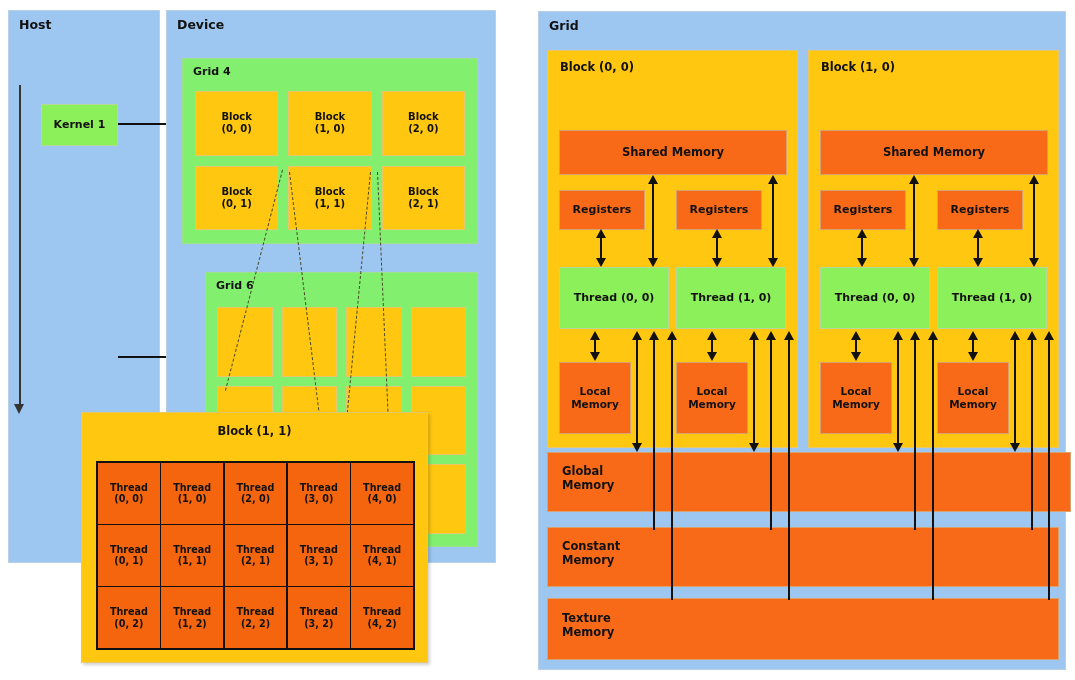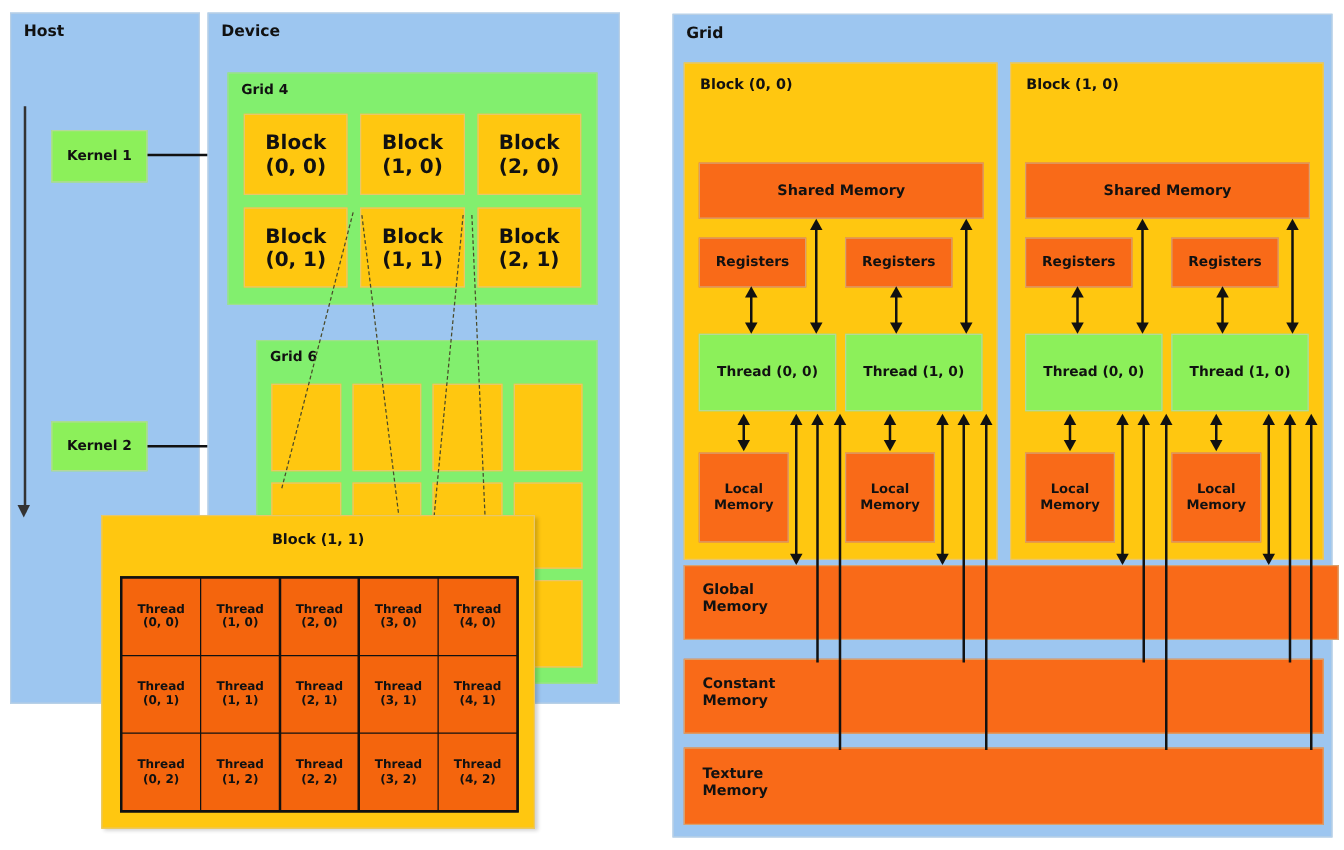--- a/index.html
+++ b/index.html
@@ -52,21 +52,21 @@
     text-align: center;
     font-weight: bold;
     color: #111;
     line-height: 1.2;
     white-space: pre-line;
   }
 
   
   .t-panel  { font-size: 12.5px; }
   .t-grid   { font-size: 11px; }
-  .t-block  { font-size: 16px; }
+  .t-block  { font-size: 10px; }
   .t-kernel { font-size: 11px; }
   .t-mem    { font-size: 11.5px; }
   .t-rblock { font-size: 11.5px; }
   .t-reg    { font-size: 11px; }
   .t-rthread{ font-size: 11px; }
   .t-local  { font-size: 10.5px; }
   .t-bigmem { font-size: 11.5px; }
 
   
   .vline { position: absolute; background: #333; width: 2px; }
@@ -149,23 +149,20 @@
 
   <div class="vline" style="left:19px; top:85px; height:325px;"></div>
   <div class="arrow-d" style="left:14px; top:404px;"></div>
 
   <div class="panel kernelbox" style="left:41px; top:104px; width:77px; height:42px;">
     <div class="ctr t-kernel">Kernel 1</div>
   </div>
   <div class="hline" style="left:118px; top:123px; width:52px;"></div>
   <div class="arrow-r" style="left:168px; top:118px;"></div>
 
-  <div class="panel kernelbox" style="left:41px; top:337px; width:77px; height:40px;">
-    <div class="ctr t-kernel">Kernel 2</div>
-  </div>
   <div class="hline" style="left:118px; top:356px; width:84px;"></div>
   <div class="arrow-r" style="left:200px; top:351px;"></div>
 
   <div class="panel device-panel" style="left:166px; top:10px; width:330px; height:553px;">
     <div class="lbl lbl-tl t-panel">Device</div>
   </div>
 
   <div class="panel greenbox" style="left:182px; top:58px; width:296px; height:186px;">
     <div class="lbl lbl-tl t-grid">Grid 4</div>
   </div>

